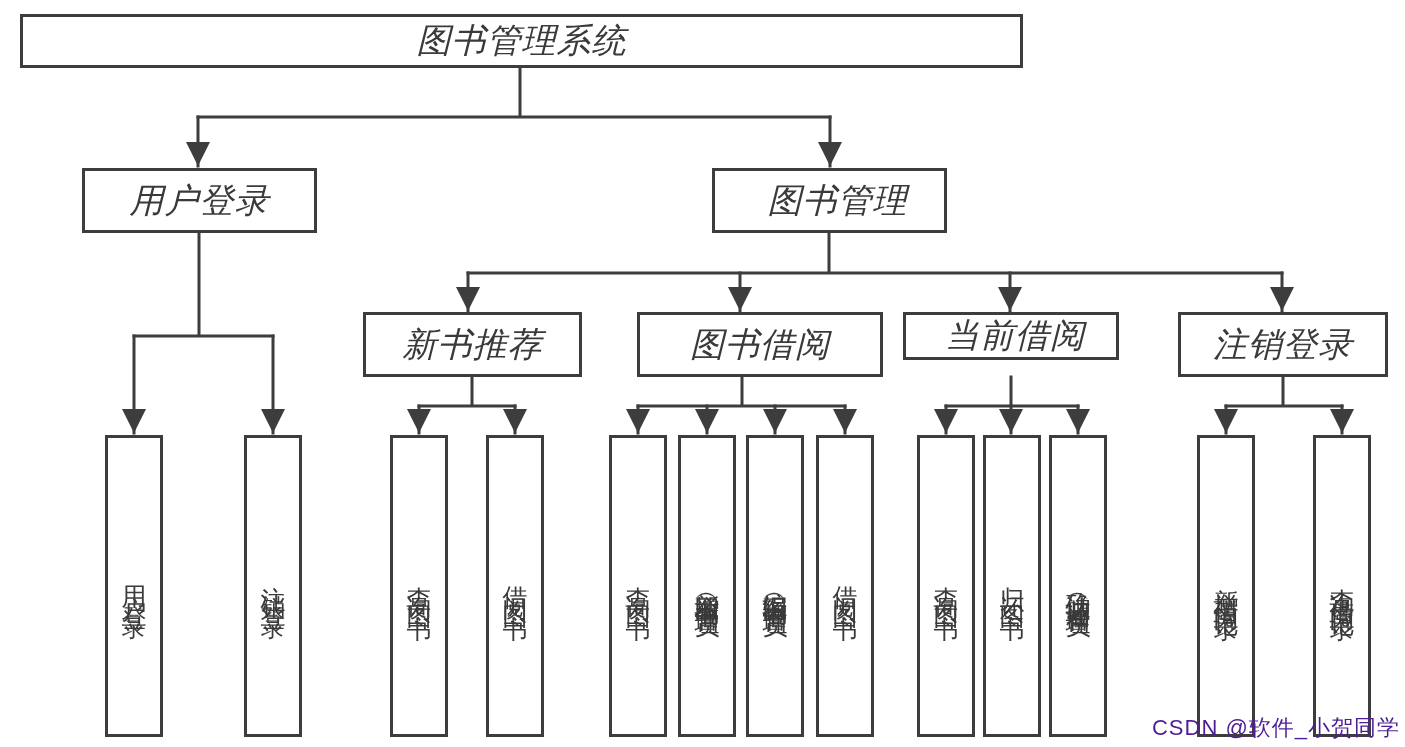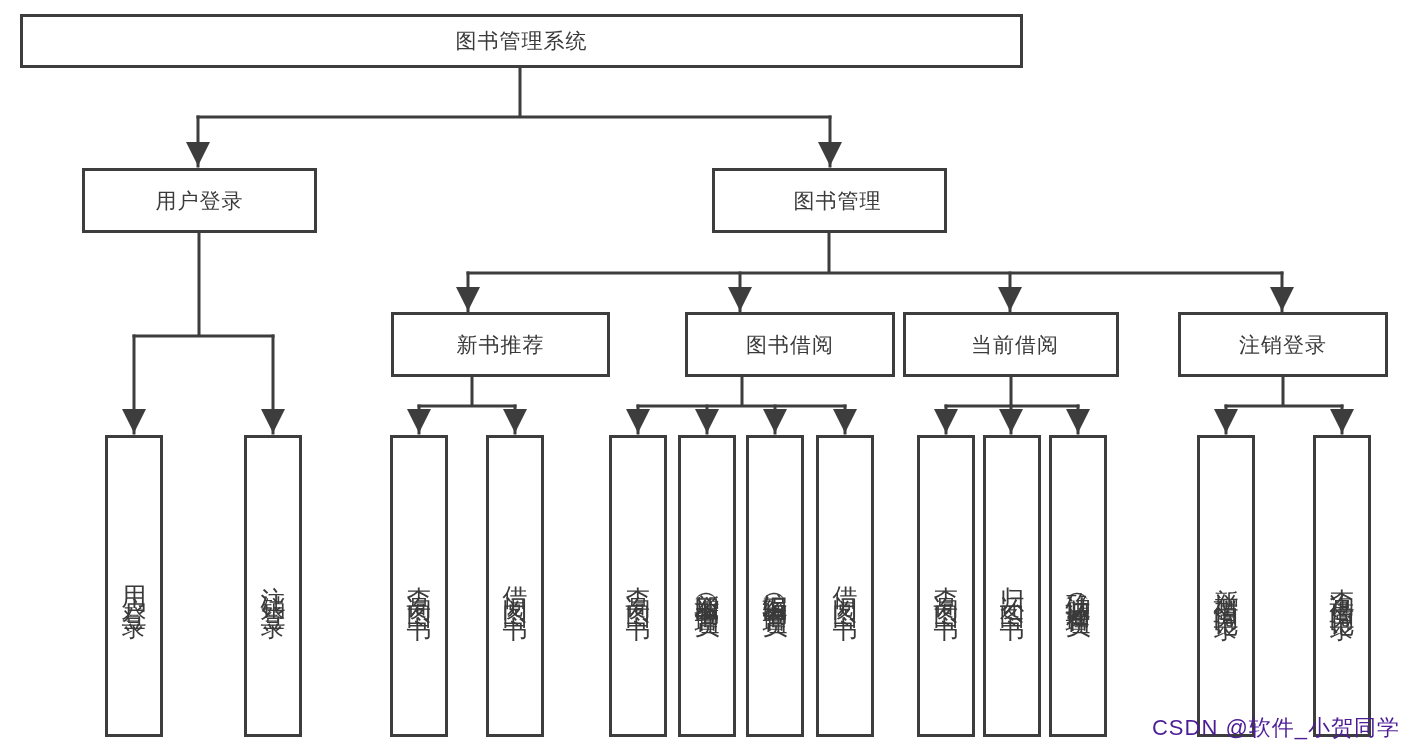--- a/index.html
+++ b/index.html
@@ -26,23 +26,24 @@
   .box {
     position: absolute;
     box-sizing: border-box;
     border: 3px solid #3d3d3d;
     background: #ffffff;
     display: flex;
     align-items: center;
     justify-content: center;
   }
   .hlabel {
-    font-size: 21px;
+    font-size: 34px;
     letter-spacing: 1px;
     white-space: nowrap;
+    font-style: italic;
   }
   .vlabel {
     writing-mode: vertical-rl;
     text-orientation: mixed;
     font-size: 25px;
     line-height: 1;
     white-space: nowrap;
   }
   .ls-wide  { letter-spacing: 10px; }
   .ls-mid   { letter-spacing: 6px;  }
@@ -110,27 +111,27 @@
     <span class="hlabel">图书管理系统</span>
   </div>
 
   <div class="box" style="left:82px; top:168px; width:235px; height:65px;">
     <span class="hlabel">用户登录</span>
   </div>
   <div class="box" style="left:712px; top:168px; width:235px; height:65px;padding-left:16px;">
     <span class="hlabel">图书管理</span>
   </div>
 
-  <div class="box" style="left:363px; top:312px; width:219px; height:65px;margin-left:28px;">
+  <div class="box" style="left:363px; top:312px; width:219px; height:65px;">
     <span class="hlabel">新书推荐</span>
   </div>
-  <div class="box" style="left:637px; top:312px; width:210px; height:65px;margin-left:48px;">
+  <div class="box" style="left:637px; top:312px; width:246px; height:65px;">
     <span class="hlabel">图书借阅</span>
   </div>
-  <div class="box" style="left:903px; top:312px; width:216px; height:65px;padding-left:8px;">
+  <div class="box" style="left:903px; top:312px; width:216px; height:48px;padding-left:8px;">
     <span class="hlabel">当前借阅</span>
   </div>
   <div class="box" style="left:1178px; top:312px; width:210px; height:65px;">
     <span class="hlabel">注销登录</span>
   </div>
 
   <div class="box" style="left:105px; top:435px; width:58px; height:302px;">
     <span class="vlabel ls-wide">用户登录</span>
   </div>
   <div class="box" style="left:244px; top:435px; width:58px; height:302px;">

